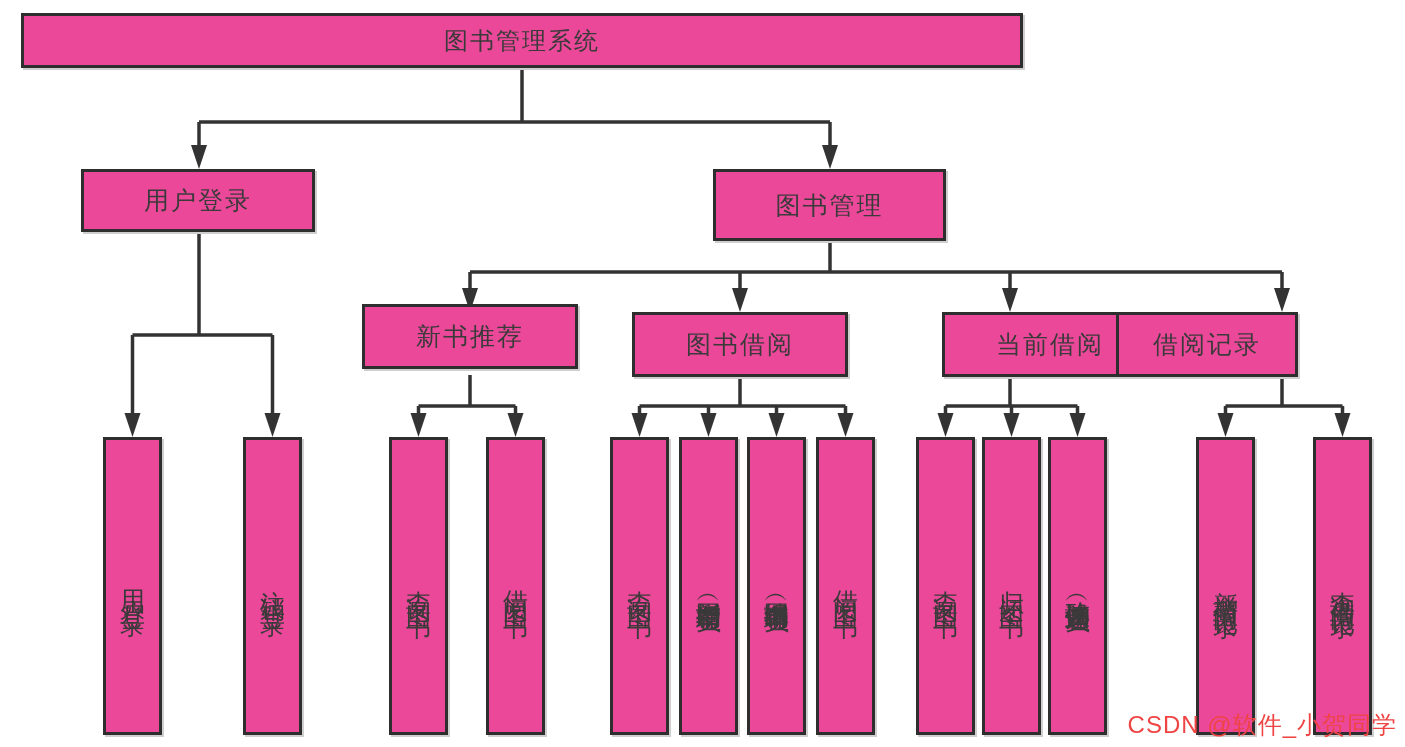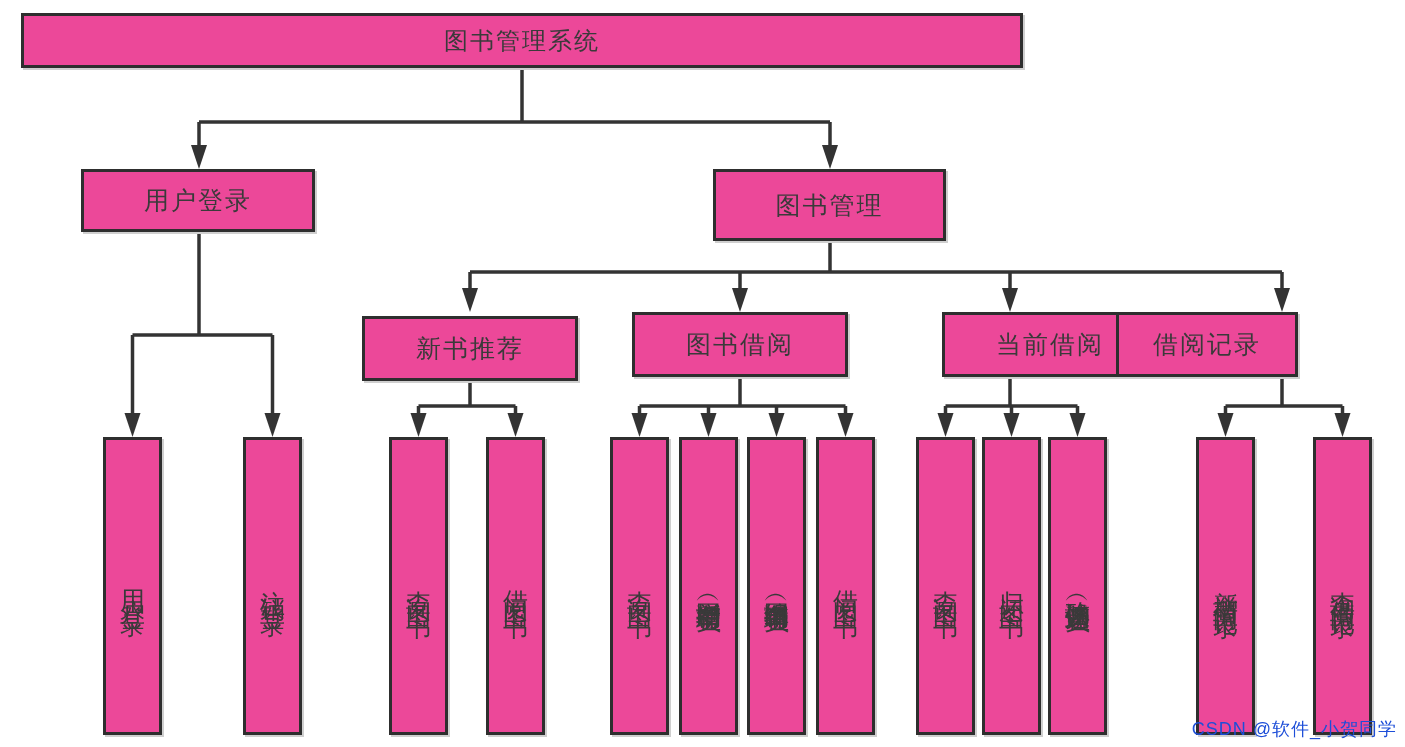--- a/index.html
+++ b/index.html
@@ -55,22 +55,22 @@
     writing-mode: vertical-rl;
     text-orientation: mixed;
     font-size: 25px;
     line-height: 1;
     white-space: nowrap;
   }
   .watermark {
     position: absolute;
     right: 8px;
     bottom: 6px;
-    font-size: 18px;
-    color: #1d4ed8;
+    font-size: 24px;
+    color: #ef4444;
     letter-spacing: 1px;
     white-space: nowrap;
   }
 </style>
 </head>
 <body>
 
 <div class="canvas">
 
   <svg class="wires" viewBox="0 0 1405 747" xmlns="http://www.w3.org/2000/svg">
@@ -139,21 +139,21 @@
     <span class="hlabel">图书管理系统</span>
   </div>
 
   <div class="box" style="left:81px; top:169px; width:234px; height:63px;">
     <span class="hlabel">用户登录</span>
   </div>
   <div class="box" style="left:713px; top:169px; width:233px; height:72px;">
     <span class="hlabel">图书管理</span>
   </div>
 
-  <div class="box" style="left:362px; top:316px; width:216px; height:65px;">
+  <div class="box" style="left:362px; top:304px; width:216px; height:65px;">
     <span class="hlabel">新书推荐</span>
   </div>
   <div class="box" style="left:632px; top:312px; width:216px; height:65px;">
     <span class="hlabel">图书借阅</span>
   </div>
   <div class="box" style="left:942px; top:312px; width:216px; height:65px;">
     <span class="hlabel">当前借阅</span>
   </div>
   <div class="box" style="left:1116px; top:312px; width:182px; height:65px;">
     <span class="hlabel">借阅记录</span>

